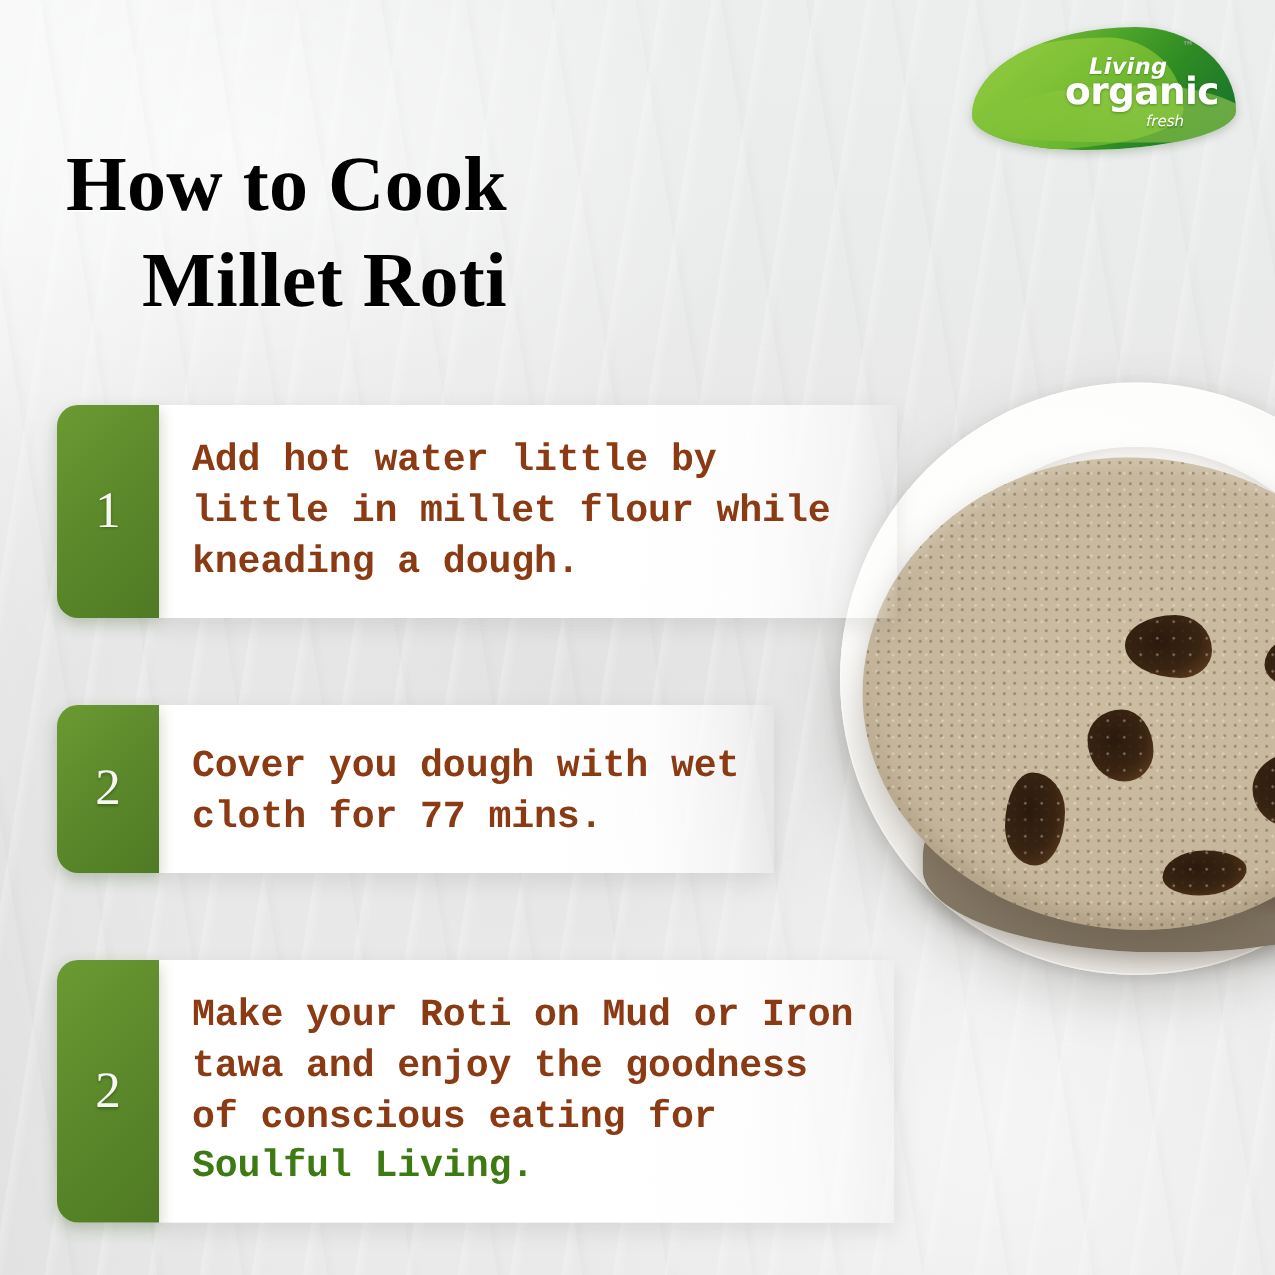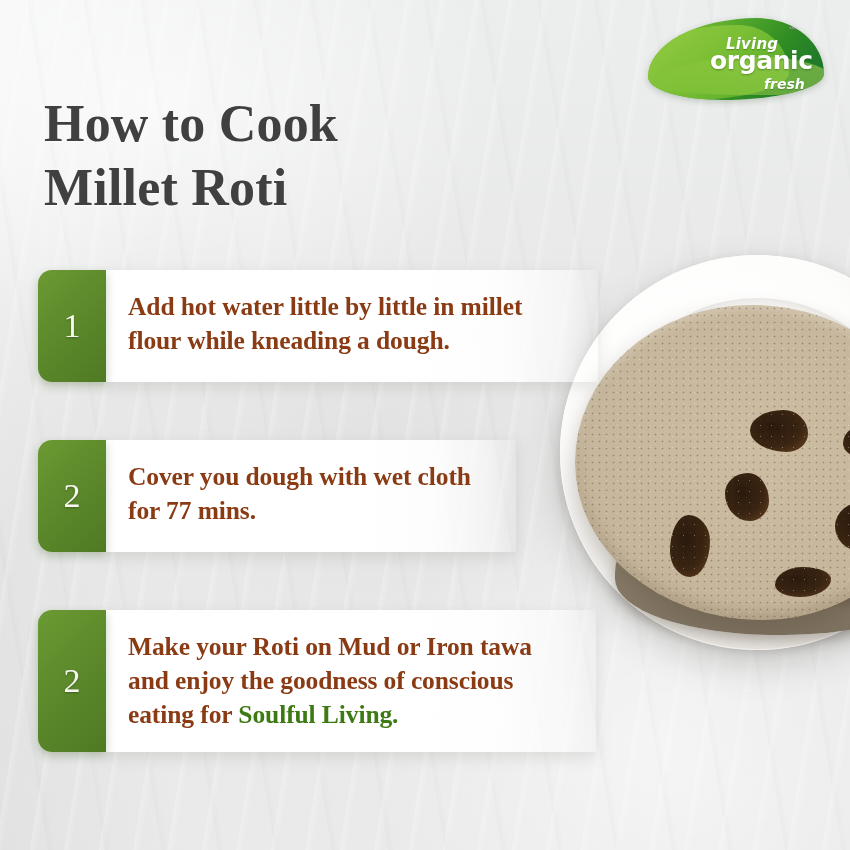--- a/index.html
+++ b/index.html
@@ -166,38 +166,39 @@
     text-shadow:0 1px 1px rgba(20,60,15,.35);
   }
   .lg-organic{
     position:absolute; left:62px; top:28px;
     font-size:25px; font-weight:700;
     letter-spacing:-.4px;
     text-shadow:0 1px 2px rgba(20,60,15,.4);
   }
   .lg-fresh{
     position:absolute; left:116px; top:58px;
-    font-size:14px; font-style:italic; font-weight:700;
+    font-size:10px; font-style:italic; font-weight:400;
     text-shadow:0 1px 1px rgba(20,60,15,.35);
   }
   .lg-tm{
     position:absolute; left:140px; top:8px;
     font-size:8px; color:#9aa09a; font-weight:700;
   }
 
   
   .title{
     position:absolute;
     left:44px; top:92px;
-    color:#404040;
+    color:#000000;
     font-size:52px;
     font-weight:700;
     line-height:1.24;
     letter-spacing:.2px;
     text-shadow:0 1px 0 rgba(255,255,255,.6);
+    text-align:right;
   }
   .title .l2{ display:block; }
 
   
   .steps{
     position:absolute;
     left:38px; top:270px;
     width:560px;
   }
   .step{
@@ -227,21 +228,22 @@
   .card{
     flex:1 1 auto;
     padding:20px 18px 20px 22px;
     background:linear-gradient(90deg,
         #ffffff 0%, #ffffff 62%,
         rgba(255,255,255,.92) 80%,
         rgba(255,255,255,.55) 93%,
         rgba(255,255,255,0) 100%);
     box-shadow:0 5px 14px rgba(120,120,115,.18);
     display:flex;
-    align-items:flex-start;
+    align-items:flex-end;
+    font-family:Liberation Mono, monospace;
   }
   .card p{
     color:#8a3b14;
     font-size:25.5px;
     font-weight:700;
     line-height:1.33;
     letter-spacing:-.1px;
   }
   .hl{ color:#3e7a14; }
 

